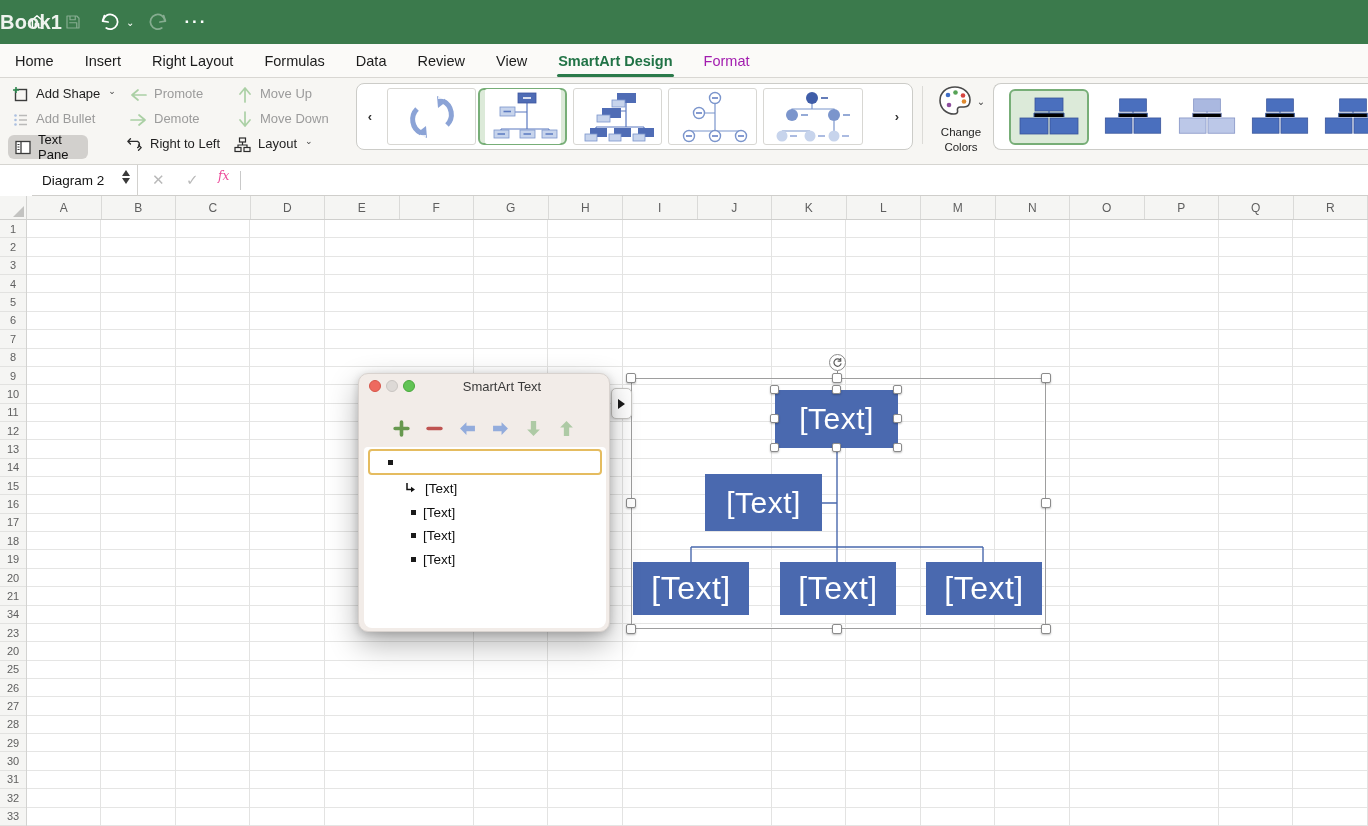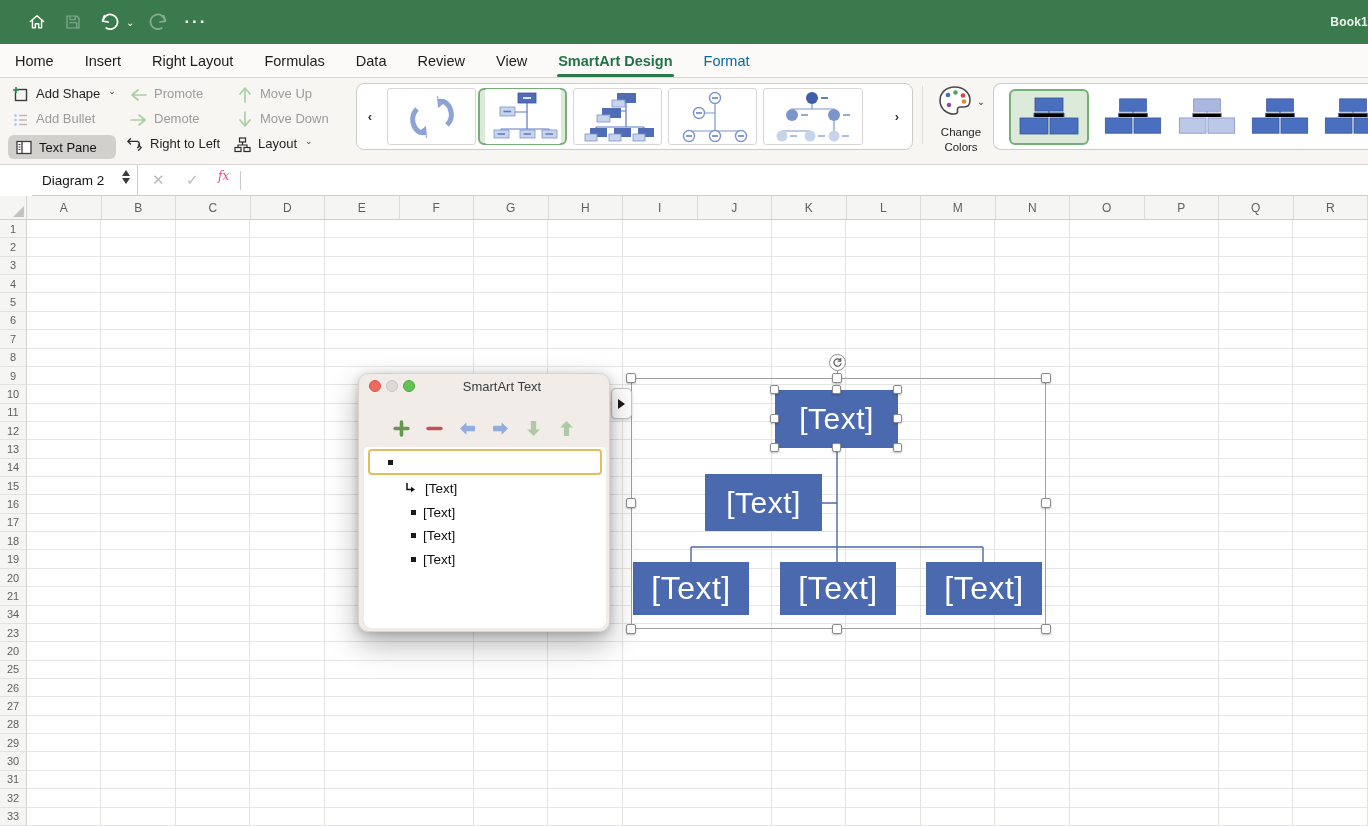--- a/index.html
+++ b/index.html
@@ -6,38 +6,38 @@
   html,body { width:1368px; height:826px; overflow:hidden; }
   body { font-family:"Liberation Sans","DejaVu Sans",sans-serif; background:#fff; position:relative; }
   .app { position:absolute; inset:0; width:1368px; height:826px; }
 
   
   .titlebar { position:absolute; left:0; top:0; width:1368px; height:44px; background:#3b7a4c; display:flex; align-items:center; }
   .tb-icons { position:absolute; left:26px; top:0; height:44px; display:flex; align-items:center; gap:14px; }
   .tb-ic { width:22px; height:22px; display:flex; align-items:center; justify-content:center; }
   .tb-ic svg { display:block; }
   .tb-dim { opacity:.38; }
-  .tb-title { position:absolute; left:0; right:0; text-align:right; color:#eef3ee; font-size:12px; font-weight:700; letter-spacing:.2px; }
+  .tb-title { position:absolute; left:0; right:12px; text-align:left; color:#eef3ee; font-size:20px; font-weight:700; letter-spacing:.2px; }
   .tb-dots { color:#fff; font-size:17px; letter-spacing:2px; font-weight:700; }
   .tb-chev { color:#fff; font-size:10px; margin-left:-8px; }
 
   
   .tabrow { position:absolute; left:0; top:44px; width:1368px; height:34px; background:#fbfaf8; border-bottom:1px solid #d9d7d3; display:flex; align-items:center; gap:29px; padding-left:14px; }
   .tab { font-size:14.5px; font-weight:500; color:#1c1c1c; position:relative; padding:7px 1px; cursor:default; white-space:nowrap; }
-  .tab.accent { color:#0369a1; }
+  .tab.accent { color:#a21caf; }
   .tab.active { color:#217346; font-weight:700; }
   .tab.active::after { content:""; position:absolute; left:0; right:0; bottom:-1px; height:3px; background:#2b7a4b; border-radius:2px; }
 
   
   .ribbon { position:absolute; left:0; top:78px; width:1368px; height:87px; background:#f7f6f3; border-bottom:1px solid #d6d5d1; }
   .rbtn { position:absolute; display:flex; align-items:flex-start; gap:7px; height:22px; font-size:13px; color:#1f1f1f; white-space:nowrap; }
   .rbtn .ic { width:17px; height:17px; display:flex; align-items:center; justify-content:center; }
   .rbtn.disabled { color:#9b9b9b; }
   .rbtn .chev { font-size:9px; color:#444; margin-left:1px; }
-  .textpane-btn { position:absolute; left:8px; top:57px; width:108px; height:24px; background:#d2d0cd; border-radius:6px; display:flex; align-items:center; gap:7px; padding-left:7px; font-size:13px; font-weight:500; color:#141414; }
+  .textpane-btn { position:absolute; left:8px; top:57px; width:80px; height:24px; background:#d2d0cd; border-radius:6px; display:flex; align-items:center; gap:7px; padding-left:7px; font-size:13px; font-weight:500; color:#141414; }
 
   .vsep { position:absolute; width:1px; background:#dcdbd7; }
 
   
   .gallery { position:absolute; left:356px; top:5px; width:557px; height:67px; background:#fff; border:1px solid #ccccc8; border-radius:8px; }
   .gal-chev { position:absolute; top:0; height:65px; width:26px; display:flex; align-items:center; justify-content:center; font-size:13px; color:#333; font-weight:700; }
   .gal-chev.left { left:0; } .gal-chev.right { right:2px; }
   .thumb { position:absolute; top:4px; width:89px; height:57px; background:#fff; border:1px solid #d8d7d3; border-radius:3px; display:flex; align-items:center; justify-content:center; }
   .thumb.selected { border:2px solid #77ae77; background:#dcead9; border-radius:6px; }
   .thumb.selected .card { background:#fff; border-radius:2px; padding:1px 2px; }

